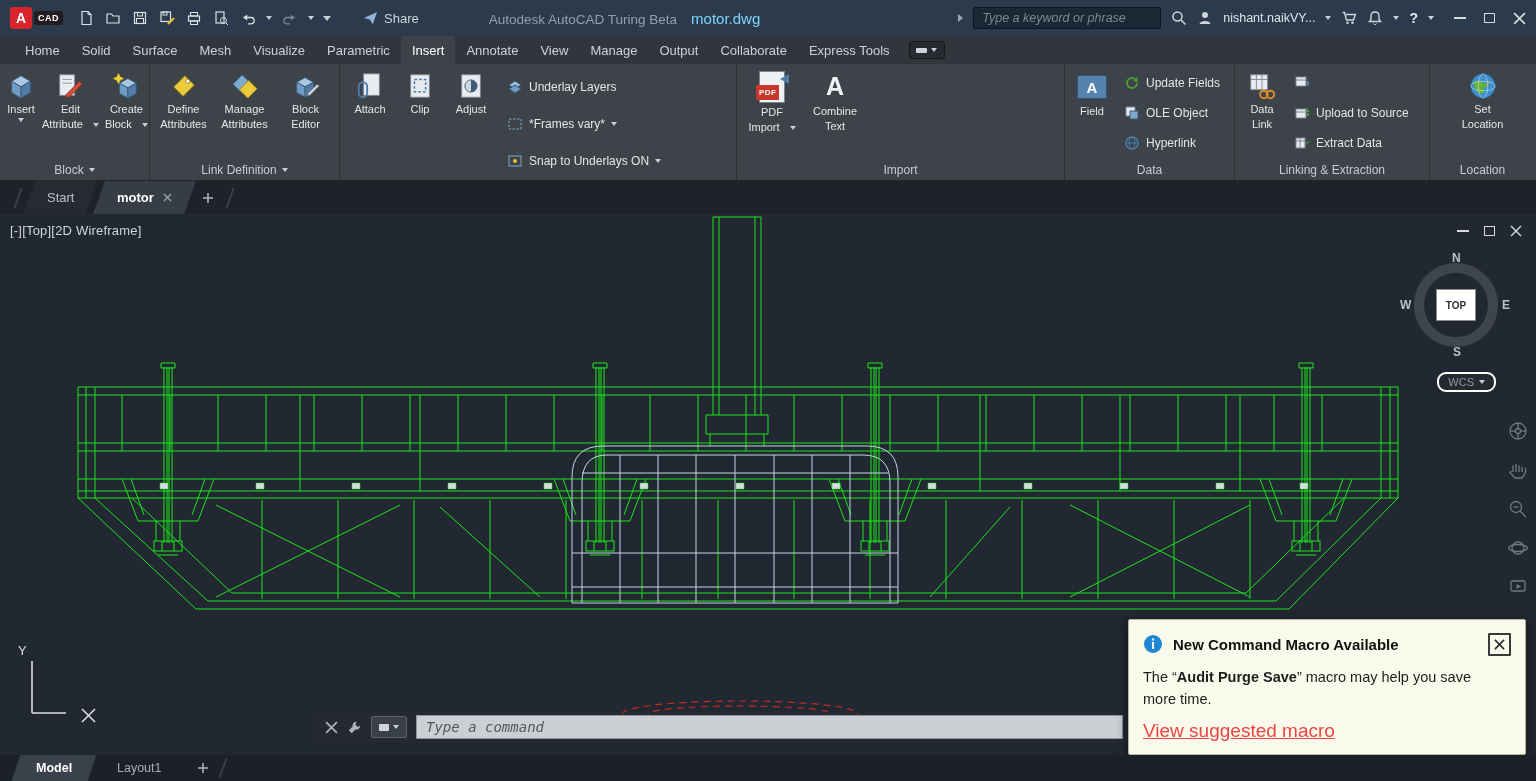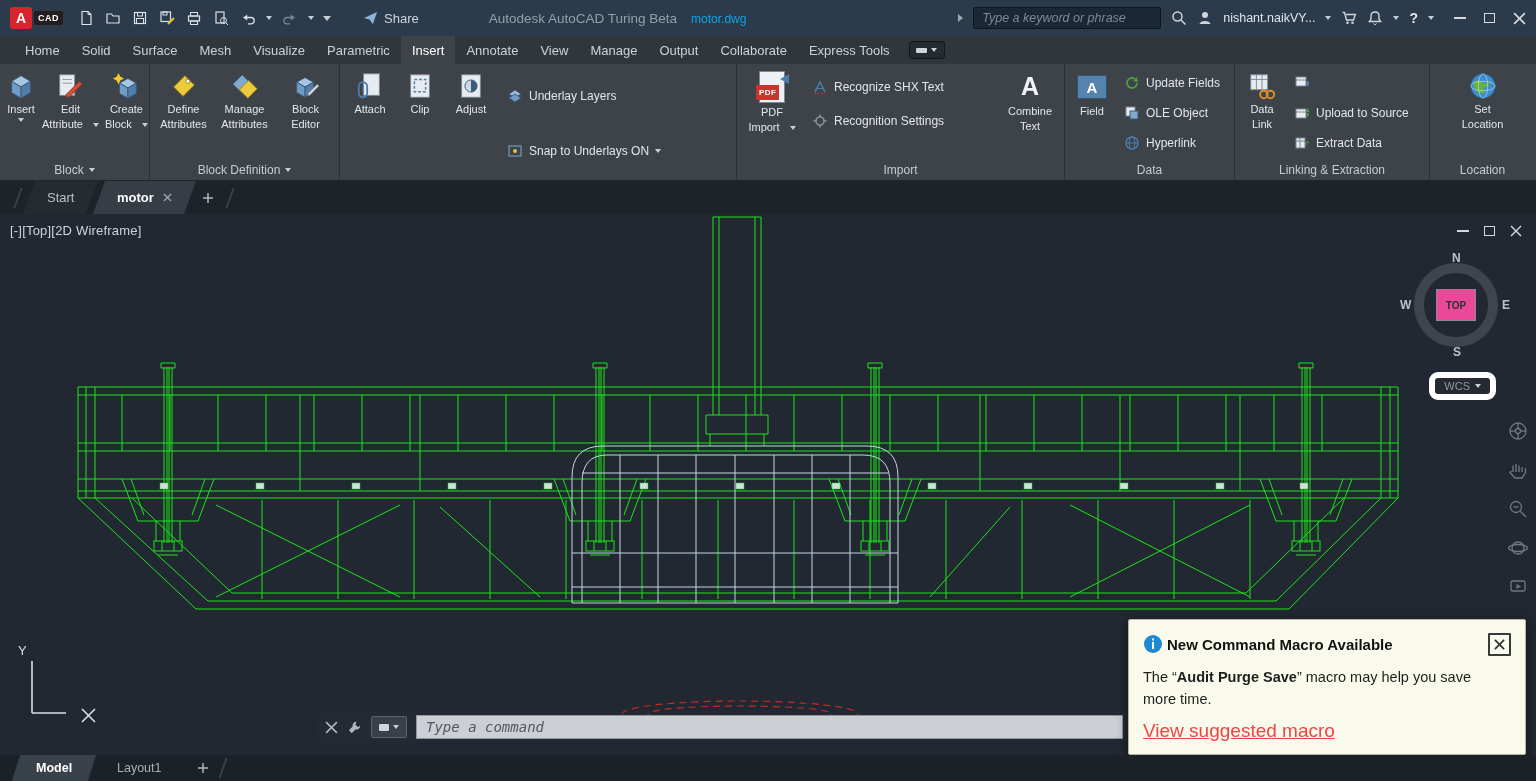--- a/index.html
+++ b/index.html
@@ -13,21 +13,21 @@
   .logo-a{width:22px;height:22px;background:#d8242c;color:#fff;font-weight:bold;font-size:14px;display:flex;align-items:center;justify-content:center;border-radius:3px}
   .logo-cad{background:#241d1f;color:#fff;font-size:9px;font-weight:bold;padding:2px 4px;border-radius:2px;letter-spacing:.5px}
   .qat{display:flex;align-items:center;gap:9px}
   .qbtn{width:18px;height:18px;display:flex;align-items:center;justify-content:center}
   .qbtn.dim{opacity:.45}
   .caret{width:0;height:0;border-left:4px solid transparent;border-right:4px solid transparent;border-top:5px solid #c9ced4;display:inline-block}
   .caret.sm{border-left-width:3px;border-right-width:3px;border-top-width:4px}
   .share{display:flex;align-items:center;gap:6px;margin-left:26px;color:#cdd5dc;font-size:13px}
   .title-center{margin-left:64px;display:flex;align-items:baseline;gap:14px;white-space:nowrap}
   .app-title{color:#93a0ab;font-size:13.5px}
-  .doc-title{color:#0ea5e9;font-size:12px}
+  .doc-title{color:#7dd3fc;font-size:15px}
   .t-right{margin-left:auto;display:flex;align-items:center;gap:10px}
   .chev-right{width:0;height:0;border-top:4px solid transparent;border-bottom:4px solid transparent;border-left:5px solid #9aa5af}
   .searchbox{width:188px;height:22px;background:#1a2835;border:1px solid #0d1722;border-radius:2px;color:#c6cdd4;font-size:12.5px;padding:0 8px;outline:none;font-family:"Liberation Sans",sans-serif}
   .searchbox::placeholder{font-style:italic;color:#7d8894}
   .user{color:#dfe5ea;font-size:12.5px;max-width:110px;overflow:hidden;white-space:nowrap}
   .help{color:#e3e8ed;font-weight:bold;font-size:14px}
   .winbtns{display:flex;align-items:center;gap:18px;margin-left:10px}
   .win-min{width:12px;height:2px;background:#d6dadf}
   .win-max{width:11px;height:10px;border:1.5px solid #d6dadf}
 
@@ -66,36 +66,36 @@
   .slashmark{width:2px;height:20px;background:#3a414a;transform:skewX(-20deg);align-self:center;margin:0 3px}
 
   
   .viewport{position:absolute;left:0;top:215px;width:1536px;height:540px;background:#222831;overflow:hidden}
   .vp-label{position:absolute;left:10px;top:8px;font-size:13px;color:#cdd4da;letter-spacing:.2px}
   .vp-wins{position:absolute;right:14px;top:10px;display:flex;align-items:center;gap:15px}
   .viewcube{position:absolute;right:30px;top:40px;width:100px;height:100px}
   .vc-ring{position:absolute;left:8px;top:8px;width:84px;height:84px;border-radius:50%;border:10px solid rgba(66,72,80,.92)}
   .vc-l{position:absolute;color:#b9c1c9;font-size:12px;font-weight:bold}
   .vc-n{left:46px;top:-4px}.vc-s{left:47px;bottom:-4px}.vc-w{left:-6px;top:43px}.vc-e{right:-4px;top:43px}
-  .vc-face{position:absolute;left:30px;top:34px;width:40px;height:32px;background:#ec4899;border:1px solid #878c91;color:#2e3134;font-size:10px;font-weight:bold;display:flex;align-items:center;justify-content:center}
-  .wcs{position:absolute;right:40px;top:157px;padding:2px 9px;border:6px solid #ffffff;border-radius:9px;color:#8f979f;font-size:11px;background:rgba(38,43,50,.7);display:flex;gap:5px;align-items:center}
+  .vc-face{position:absolute;left:30px;top:34px;width:40px;height:32px;background:#ffffff;border:1px solid #878c91;color:#2e3134;font-size:10px;font-weight:bold;display:flex;align-items:center;justify-content:center}
+  .wcs{position:absolute;right:40px;top:157px;padding:2px 9px;border:2px solid #ffffff;border-radius:9px;color:#8f979f;font-size:11px;background:rgba(38,43,50,.7);display:flex;gap:5px;align-items:center}
   .navbar{position:absolute;right:7px;top:205px;display:flex;flex-direction:column;gap:17px;align-items:center}
   .nav-ic{width:22px;height:22px;stroke:#79818b;fill:none;stroke-width:1.3;opacity:.9}
   .ucs-y{position:absolute;left:18px;top:428px;color:#d9dee3;font-size:13px}
 
   
   .cmdbar{position:absolute;left:318px;top:497px;width:812px;height:30px;display:flex;align-items:center;gap:9px;background:rgba(43,48,56,.30);padding:0 7px;border-radius:2px}
   .cmd-tool{width:36px;height:22px;background:#3a4047;border:1px solid #5c636b;display:flex;align-items:center;justify-content:center;gap:4px;border-radius:2px}
   .cmd-tool .bar{width:10px;height:7px;background:#cfd5db;border-radius:1px}
   .cmd-input{flex:1;height:24px;background:#ccd0d4;border:1px solid #8d949b;font-family:"DejaVu Sans Mono",monospace;font-size:14px;color:#43474c;padding:0 9px;outline:none}
   .cmd-input::placeholder{color:#54585e;font-style:italic}
 
   
   .toast{position:absolute;right:10px;bottom:0;width:398px;background:#fafaec;border:1px solid #b5b5a4;box-shadow:0 3px 12px rgba(0,0,0,.55);padding:13px 14px 12px;border-radius:2px;color:#1e1e1e}
-  .toast-head{display:flex;align-items:center;gap:4px}
+  .toast-head{display:flex;align-items:center;gap:10px}
   .toast-title{font-size:15px;font-weight:bold;color:#121212;flex:1}
   .toast-close{width:23px;height:23px;border:2px solid #3a3a3a;background:transparent;display:flex;align-items:center;justify-content:center;border-radius:1px}
   .toast-body{margin:10px 0 8px;font-size:14.5px;line-height:1.52;color:#1e1e1e;width:350px;font-family:"Liberation Sans",sans-serif}
   .toast-link{display:inline-block;margin-top:2px;color:#ef4444;text-decoration:underline;font-size:19px}
 
   
   .statusbar{position:absolute;left:0;bottom:0;width:1536px;height:26px;background:#1b2127;display:flex;align-items:stretch;padding-left:16px;z-index:6}
   .sbtab{display:flex;align-items:center;padding:0 20px;transform:skewX(-18deg);margin-right:5px;font-size:12.5px;color:#a7afb7}
   .sbtab>*{transform:skewX(18deg)}
   .sbtab.active{background:#39414a;font-weight:bold;color:#fff}
@@ -308,21 +308,21 @@
             <polygon points="6,12 15,7 24,12 15,17" fill="#a9c7e2" stroke="#3b5a78"></polygon>
             <polygon points="6,12 15,17 15,28 6,23" fill="#6f9cc4" stroke="#3b5a78"></polygon>
             <polygon points="24,12 15,17 15,28 24,23" fill="#517ea8" stroke="#3b5a78"></polygon>
             <path d="M18 24L28 14l2 2-10 10h-2z" fill="#d7dbdf" stroke="#6d747c"></path>
           </svg>
         <span>Block</span>
         <span>Editor</span>
       </div>
     </div>
     <div class="plabel">
-        <span>Block Definition</span>
+        <span>Link Definition</span>
         <span class="caret sm"></span>
       </div>
   </div>
 
   <div class="panel" style="width:397px">
     <div class="pbody">
       <div class="bigbtn" style="max-width:52px">
         <svg class="bicon" viewBox="0 0 32 32">
             <rect x="9" y="3" width="17" height="23" fill="#e8ecf0" stroke="#7d8692"></rect>
             <rect x="4" y="12" width="9" height="16" rx="4.5" fill="none" stroke="#4c7dab" stroke-width="2"></rect>
@@ -348,20 +348,27 @@
       <div class="rowcol" style="flex:1">
         <div class="rrow">
           <svg class="sicon" viewBox="0 0 16 16">
               <polygon points="2,6 8,2 14,6 8,10" fill="#9fc0dc" stroke="#3b5a78"></polygon>
               <polygon points="2,10 8,6 14,10 8,14" fill="#6f9cc4" stroke="#3b5a78"></polygon>
             </svg>
           <span>Underlay Layers</span>
         </div>
         <div class="rrow">
           <svg class="sicon" viewBox="0 0 16 16">
+              <rect x="2" y="3" width="12" height="10" fill="none" stroke="#7fa9cd" stroke-dasharray="2.5 1.5"></rect>
+            </svg>
+          <span>*Frames vary*</span>
+            <span class="caret sm"></span>
+        </div>
+        <div class="rrow">
+          <svg class="sicon" viewBox="0 0 16 16">
               <rect x="2" y="3" width="12" height="10" fill="none" stroke="#7fa9cd"></rect>
               <circle cx="8" cy="8" r="2" fill="#e8c32a"></circle>
             </svg>
           <span>Snap to Underlays ON</span>
             <span class="caret sm"></span>
         </div>
       </div>
     </div>
   </div>
 
@@ -370,40 +377,20 @@
       <div class="bigbtn" style="max-width:62px">
         <div class="pdficon">
           <span class="pdf-badge">PDF</span>
           <span class="pdf-arrow"></span>
         </div>
         <span>PDF</span>
         <span class="lblrow">
             <span>Import</span>
             <span class="caret sm"></span>
           </span>
-      </div>
-      <div class="rowcol" style="flex:1;justify-content:flex-start;gap:6px;padding-top:6px">
-        <div class="rrow">
-          <svg class="sicon" viewBox="0 0 16 16">
-              <path d="M3 13L8 3l5 10" fill="none" stroke="#4c7dab" stroke-width="1.6"></path>
-              <line x1="5" y1="9.5" x2="11" y2="9.5" stroke="#4c7dab"></line>
-              <line x1="2" y1="14.5" x2="14" y2="14.5" stroke="#c8372c" stroke-dasharray="2 1.5"></line>
-            </svg>
-          <span>Recognize SHX Text</span>
-        </div>
-        <div class="rrow">
-          <svg class="sicon" viewBox="0 0 16 16">
-              <circle cx="8" cy="8" r="4" fill="none" stroke="#8b939c" stroke-width="1.6"></circle>
-              <line x1="8" y1="1.5" x2="8" y2="3.5" stroke="#8b939c" stroke-width="1.6"></line>
-              <line x1="8" y1="12.5" x2="8" y2="14.5" stroke="#8b939c" stroke-width="1.6"></line>
-              <line x1="1.5" y1="8" x2="3.5" y2="8" stroke="#8b939c" stroke-width="1.6"></line>
-              <line x1="12.5" y1="8" x2="14.5" y2="8" stroke="#8b939c" stroke-width="1.6"></line>
-            </svg>
-          <span>Recognition Settings</span>
-        </div>
       </div>
       <div class="bigbtn" style="max-width:60px">
         <div class="combicon">A</div>
         <span>Combine</span>
         <span>Text</span>
       </div>
     </div>
     <div class="plabel">
         <span>Import</span>
       </div>

